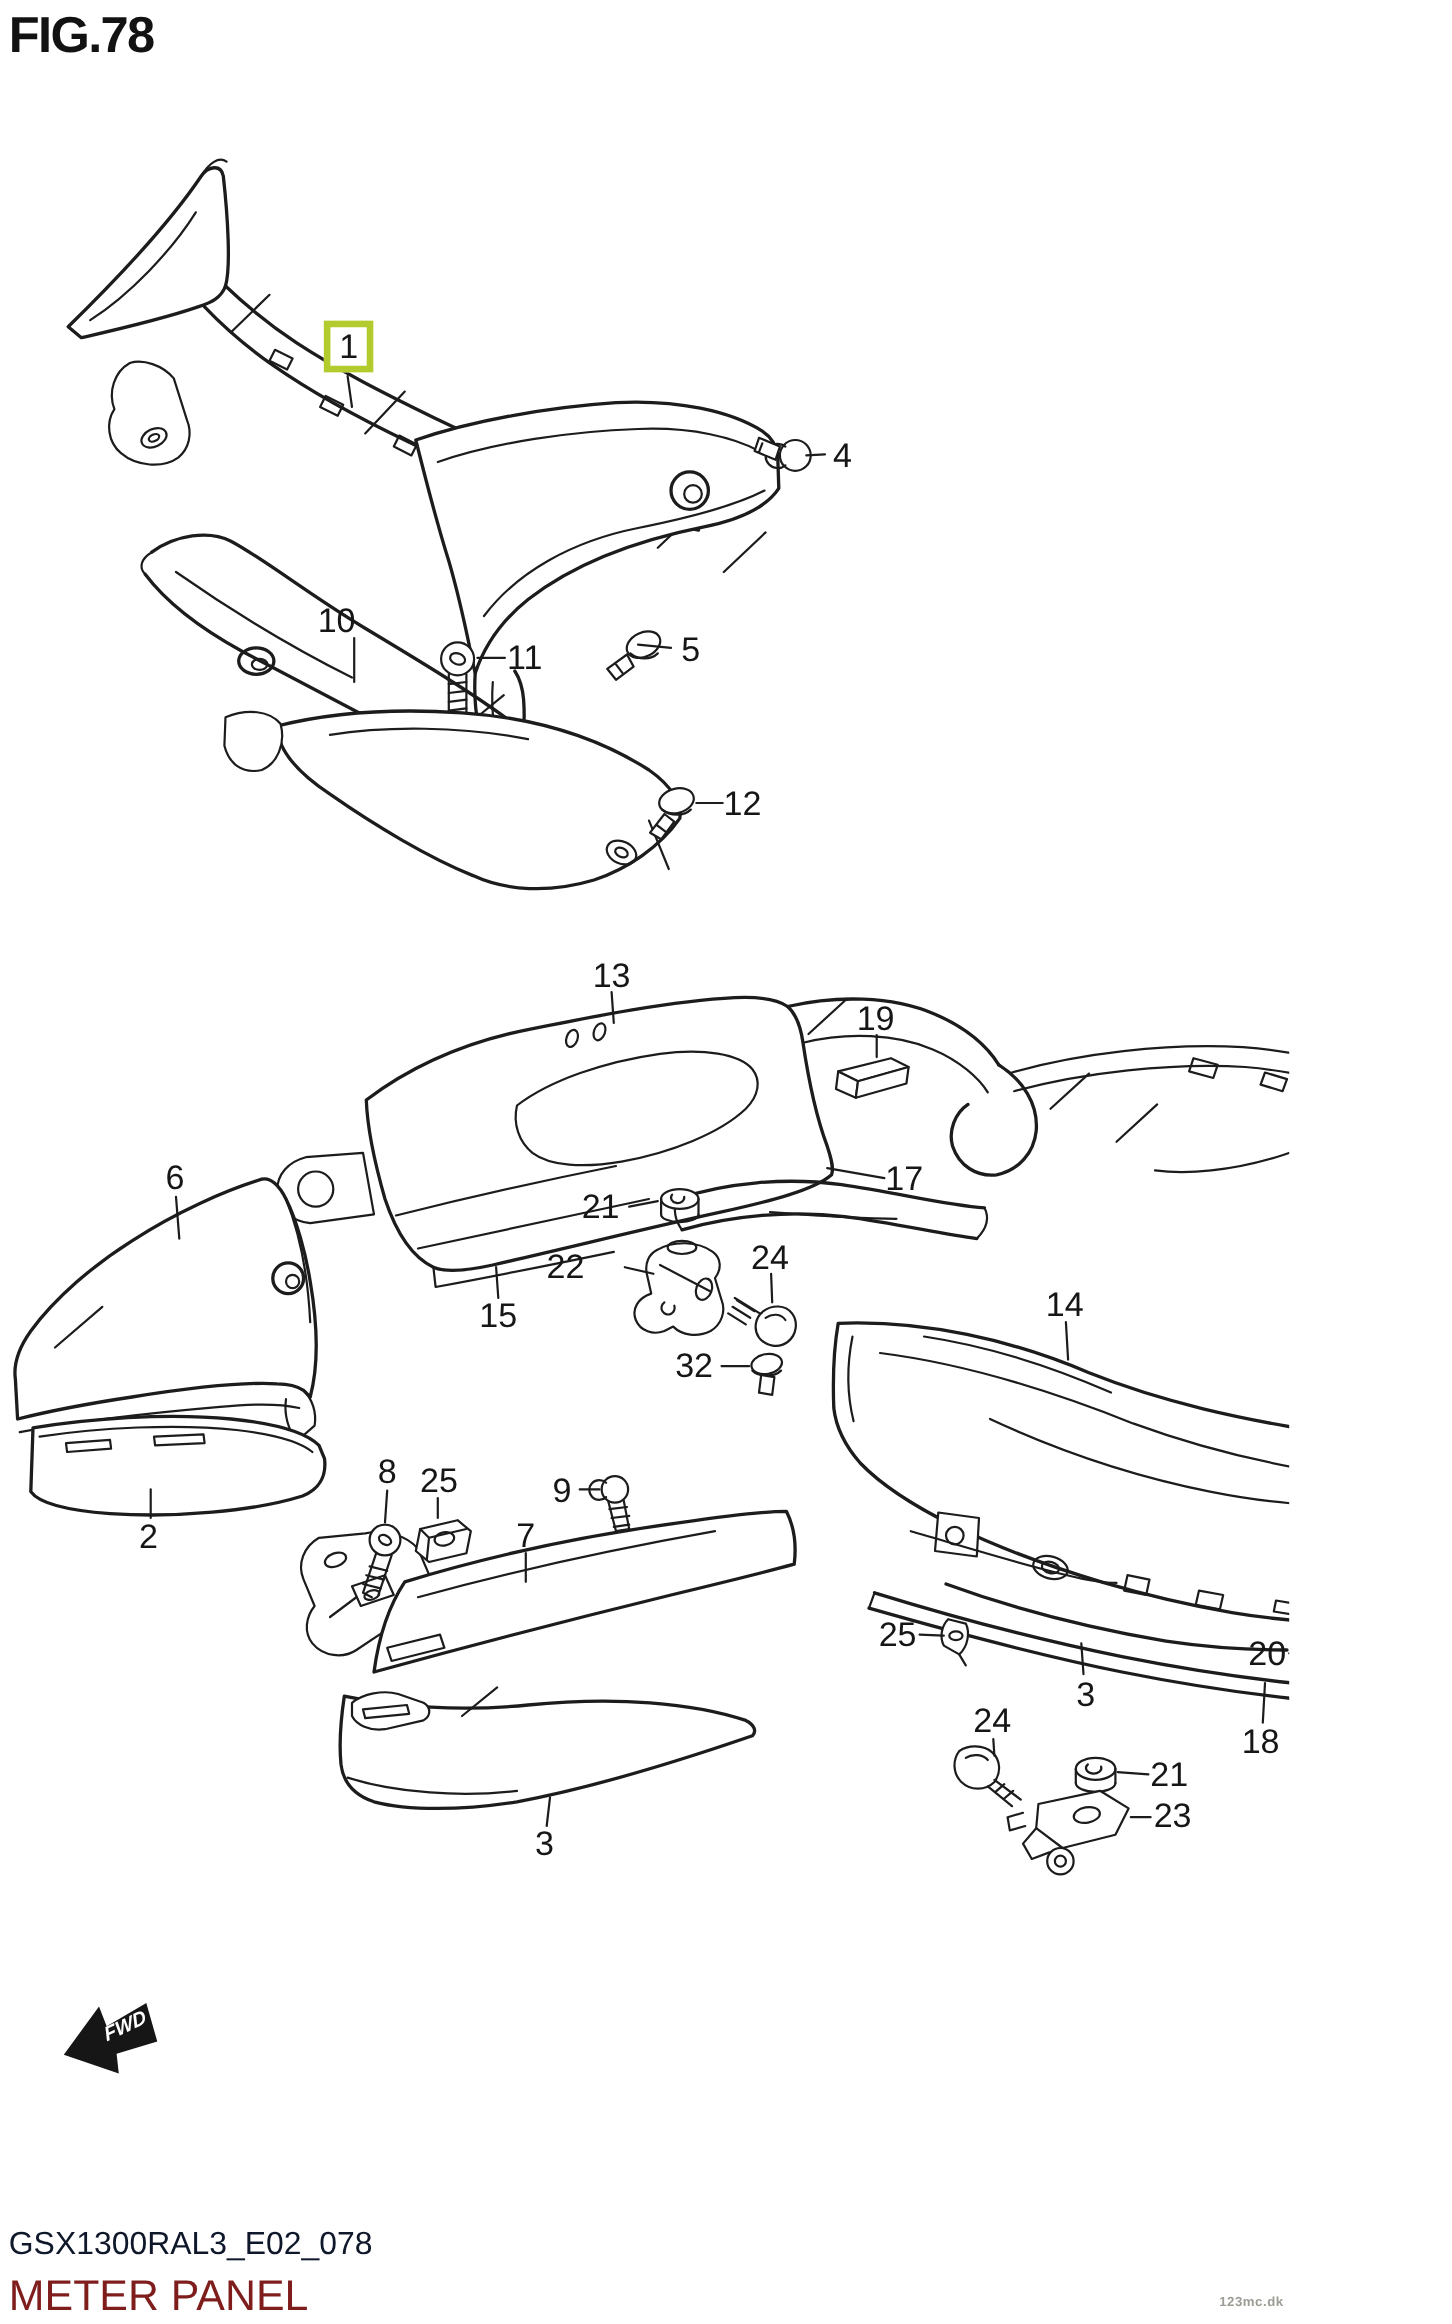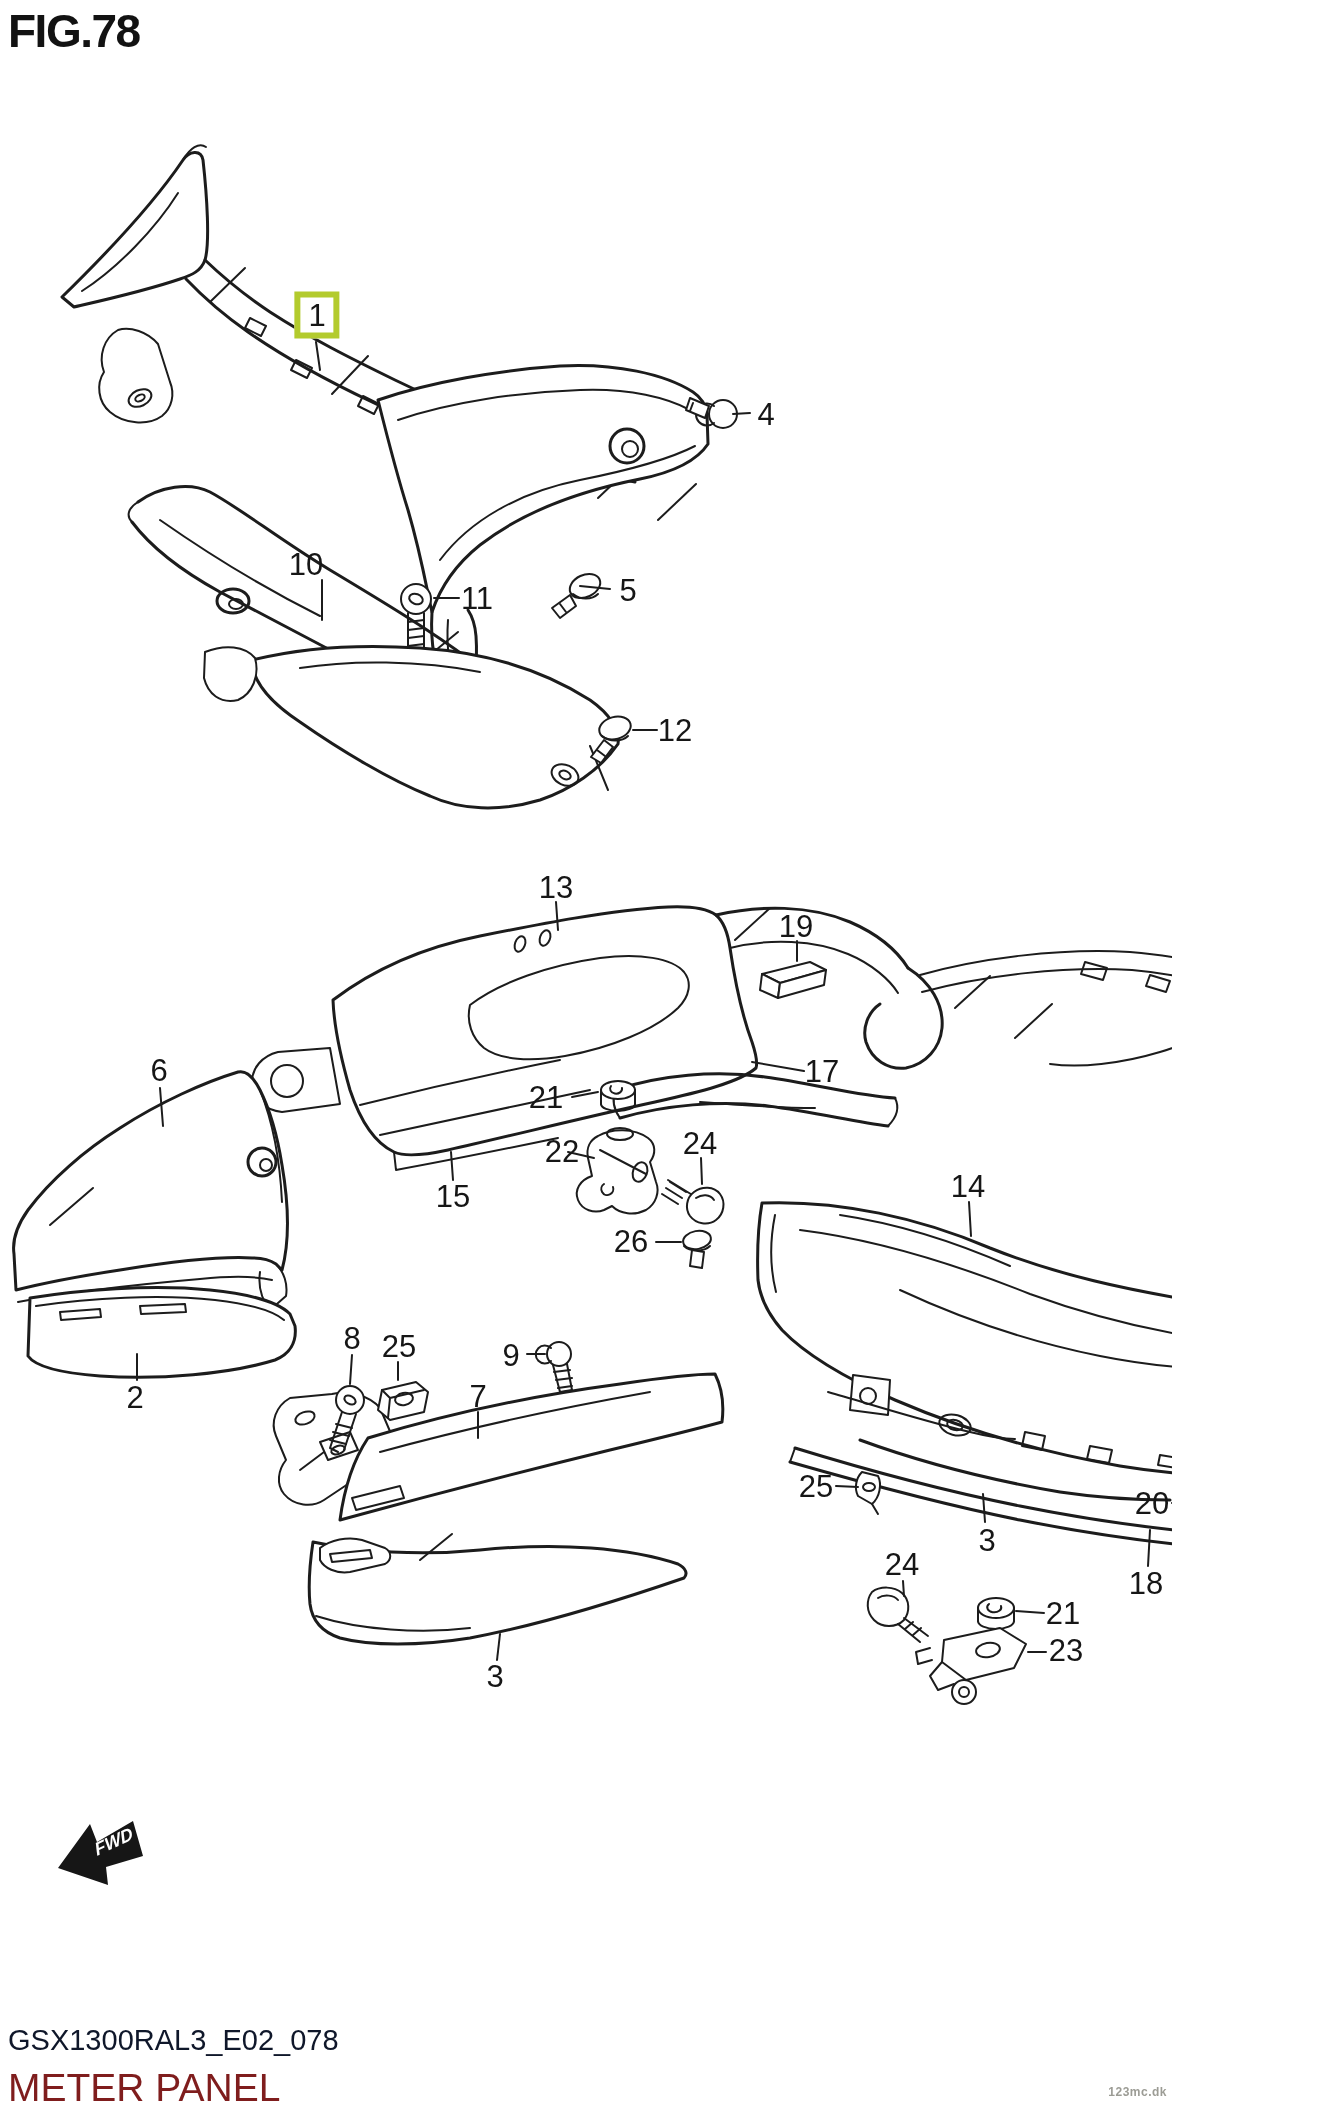--- a/index.html
+++ b/index.html
@@ -340,23 +340,23 @@
   <span class="callout" style="left:628px;top:590px">5</span>
   <span class="callout" style="left:306px;top:564px">10</span>
   <span class="callout" style="left:477px;top:598px">11</span>
   <span class="callout" style="left:675px;top:730px">12</span>
   <span class="callout" style="left:556px;top:887px">13</span>
   <span class="callout" style="left:796px;top:926px">19</span>
   <span class="callout" style="left:822px;top:1071px">17</span>
   <span class="callout" style="left:159px;top:1070px">6</span>
   <span class="callout" style="left:453px;top:1196px">15</span>
   <span class="callout" style="left:546px;top:1097px">21</span>
-  <span class="callout" style="left:562px;top:1151px">22</span>
+  <span class="callout" style="left:514px;top:1151px">22</span>
   <span class="callout" style="left:700px;top:1143px">24</span>
-  <span class="callout" style="left:631px;top:1241px">26</span>
+  <span class="callout" style="left:631px;top:1241px">32</span>
   <span class="callout" style="left:968px;top:1186px">14</span>
   <span class="callout" style="left:135px;top:1397px">2</span>
   <span class="callout" style="left:352px;top:1338px">8</span>
   <span class="callout" style="left:399px;top:1346px">25</span>
   <span class="callout" style="left:511px;top:1355px">9</span>
   <span class="callout" style="left:478px;top:1396px">7</span>
   <span class="callout" style="left:495px;top:1676px">3</span>
   <span class="callout" style="left:816px;top:1486px">25</span>
   <span class="callout" style="left:987px;top:1540px">3</span>
   <span class="callout" style="left:1152px;top:1503px">20</span>

